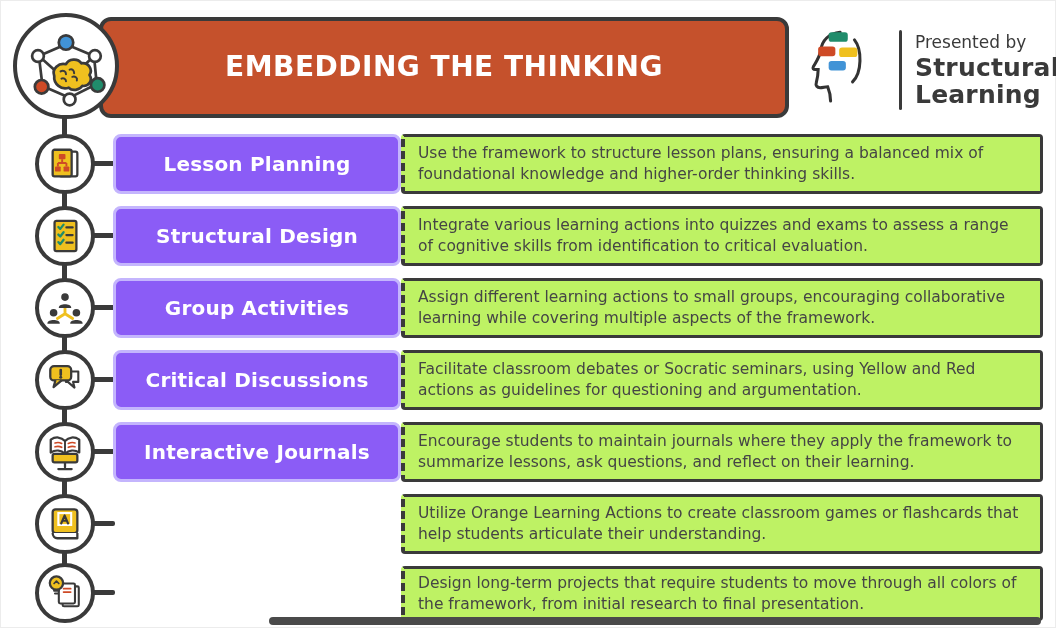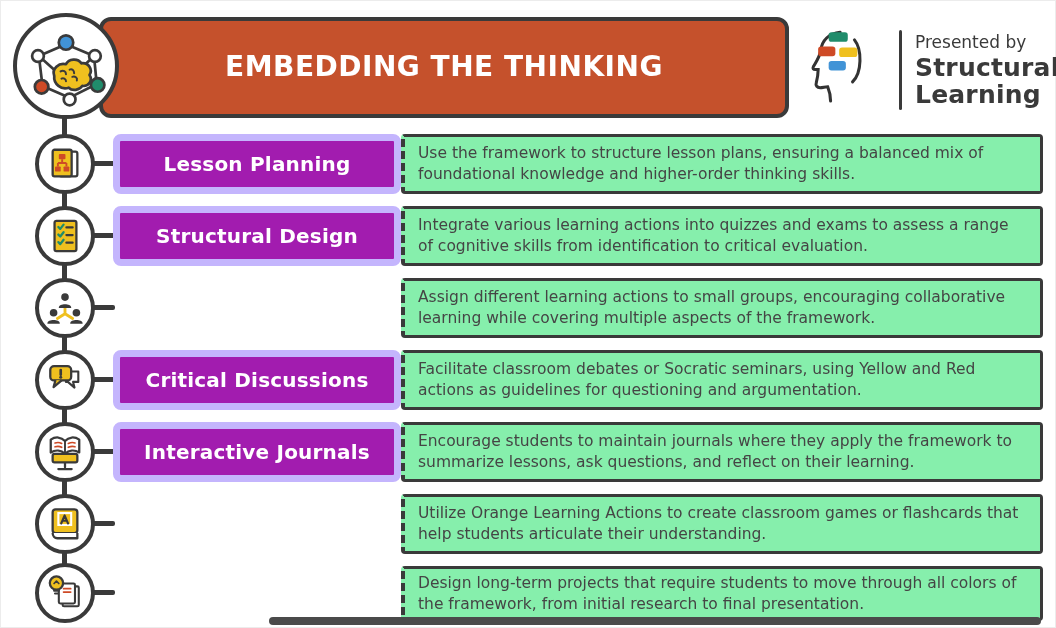--- a/index.html
+++ b/index.html
@@ -20,24 +20,24 @@
   .logo{position:absolute;left:799px;top:20px;height:98px;display:flex;align-items:center;gap:13px;z-index:1}
   .logo-divider{width:3px;height:80px;background:#3a3a3a;border-radius:2px}
   .logo-text{display:flex;flex-direction:column}
   .presented{font-size:17px;color:#3a3a3a;margin-bottom:3px}
   .brand{font-size:25px;color:#3a3a3a;font-weight:600;line-height:1.06;letter-spacing:.2px}
 
   .row{position:absolute;left:0;width:1056px;height:60px}
   .circle{position:absolute;left:34px;top:0;width:60px;height:60px;background:#fff;border:4px solid #3a3a3a;
     border-radius:50%;display:flex;align-items:center;justify-content:center;z-index:1}
   .stub{position:absolute;left:90px;top:27px;width:24px;height:5px;background:#3a3a3a;border-radius:2px}
-  .title-box{position:absolute;left:112px;top:0;width:288px;height:60px;background:#a21caf;
-    border:7px solid #c4b5fd;border-radius:8px;display:flex;align-items:center;justify-content:center}
+  .title-box{position:absolute;left:112px;top:0;width:288px;height:60px;background:#8b5cf6;
+    border:3px solid #c4b5fd;border-radius:8px;display:flex;align-items:center;justify-content:center}
   .title-box span{color:#fff;font-weight:bold;font-size:20px;letter-spacing:.2px;white-space:nowrap}
-  .desc-box{position:absolute;left:400px;top:0;width:642px;height:60px;background:#86efac;
+  .desc-box{position:absolute;left:400px;top:0;width:642px;height:60px;background:#bef264;
     border:3px solid #3a3a3a;border-left:4px dashed #3a3a3a;border-radius:4px;
     display:flex;align-items:center;padding:2px 13px}
   .desc-box span{font-size:15.5px;line-height:1.34;color:#454545}
 
   .row.short,.row.short .title-box,.row.short .desc-box{height:55px}
   .row.short .circle{top:-3px}
   .row.short .stub{top:24px}
   .row.short .title-box span{font-size:19px}
 
   .bottom-bar{position:absolute;left:268px;top:616px;width:772px;height:8px;background:#4a4a4a;border-radius:4px}
@@ -137,20 +137,23 @@
         <g fill="#3a3a3a">
           <circle cx="20" cy="8.5" r="4"></circle>
           <path d="M13.5 19.5c0-4.5 13-4.5 13 0v.5h-13z"></path>
           <circle cx="8" cy="25" r="4"></circle>
           <path d="M1.5 36c0-4.5 13-4.5 13 0v.5h-13z"></path>
           <circle cx="32" cy="25" r="4"></circle>
           <path d="M25.5 36c0-4.5 13-4.5 13 0v.5h-13z"></path>
         </g>
       </svg>
     </div>
+    <div class="title-box">
+      <span>Group Activities</span>
+    </div>
     <div class="desc-box">
       <span>Assign different learning actions to small groups, encouraging collaborative learning while covering multiple aspects of the framework.</span>
     </div>
   </div>
 
   <div class="row" style="top:421px">
     <div class="stub"></div>
     <div class="circle">
       <svg width="38" height="38" viewBox="0 0 40 40">
         <path d="M20 31v5 M13 38h14" stroke="#3a3a3a" stroke-width="2.4" fill="none" stroke-linecap="round"></path>

